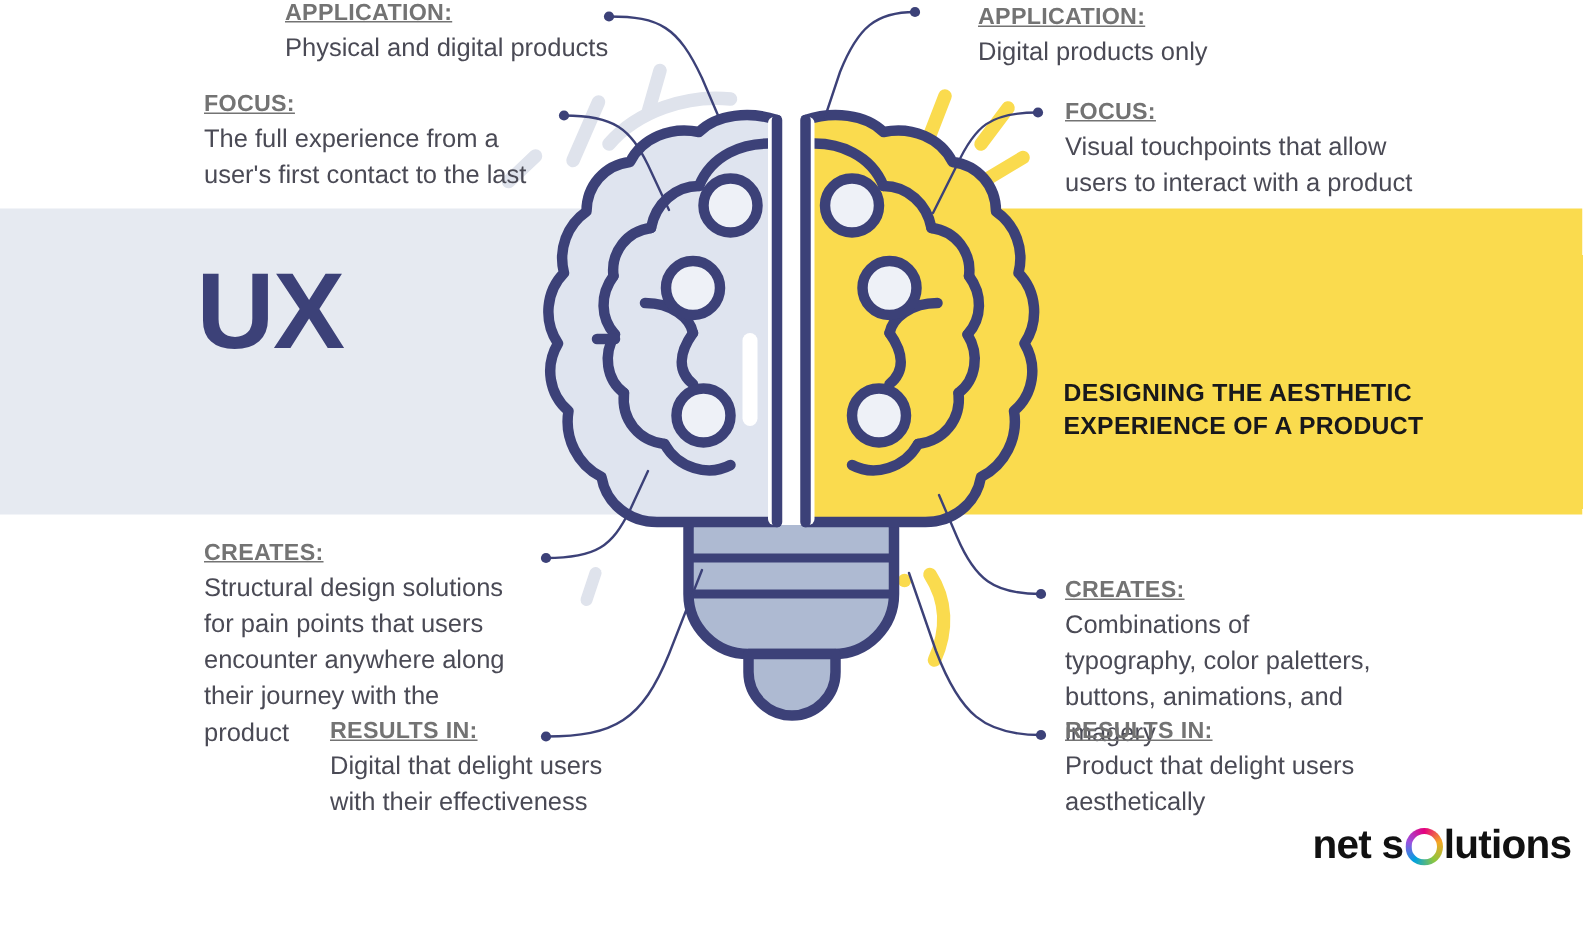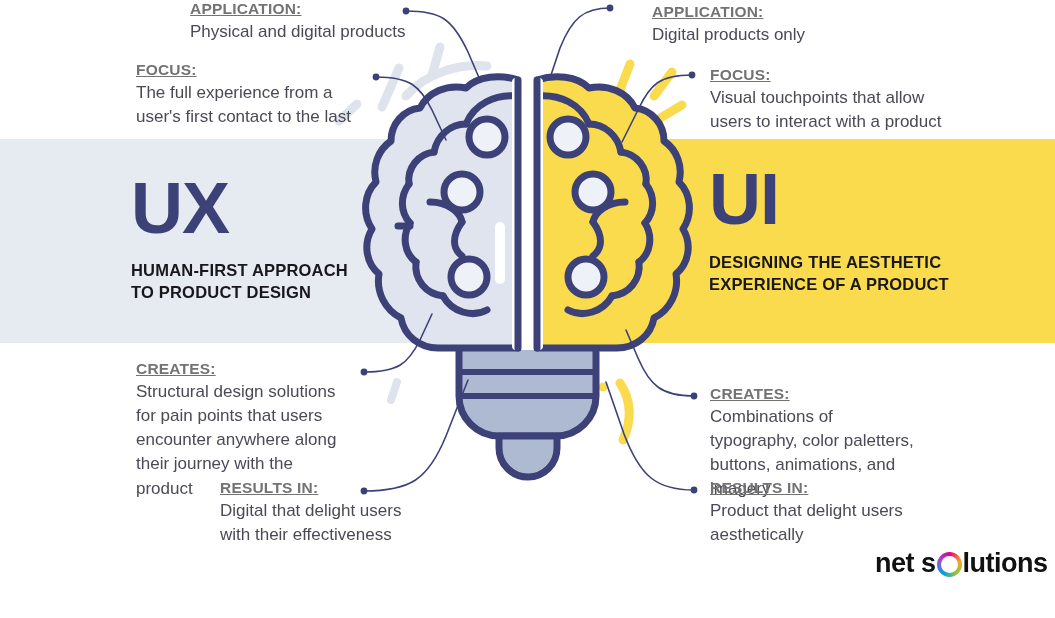--- a/index.html
+++ b/index.html
@@ -217,26 +217,21 @@
 
       <path d="M694 396 C 662 396, 650 386, 638 358 L 626 330"></path>
       <circle cx="694" cy="396" r="3.4" fill="#3c4178" stroke="none"></circle>
 
       <path d="M694 490 C 656 490, 640 476, 624 434 L 606 382"></path>
       <circle cx="694" cy="490" r="3.4" fill="#3c4178" stroke="none"></circle>
     </g>
   </svg>
 
   <div class="word" id="ux-word">UX</div>
-  <div class="subhead" id="ux-sub">
-    <div>HUMAN-FIRST APPROACH</div>
-    <div>TO PRODUCT DESIGN</div>
-  </div>
-
-  <div class="word" id="ui-word">UI</div>
+
   <div class="subhead" id="ui-sub">
     <div>DESIGNING THE AESTHETIC</div>
     <div>EXPERIENCE OF A PRODUCT</div>
   </div>
 
   <div class="callout left" id="c-app-l">
     <p class="ttl">APPLICATION:</p>
     <p class="body">Physical and digital products</p>
   </div>
   <div class="callout left" id="c-focus-l">

